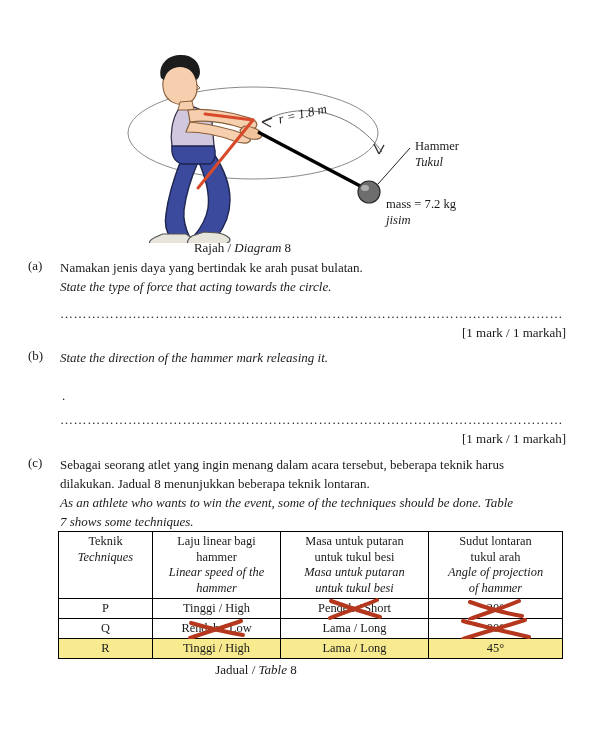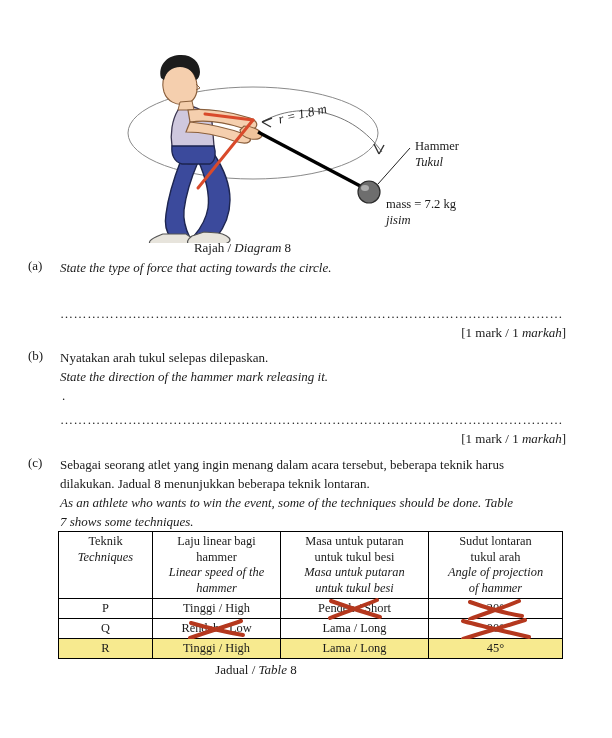--- a/index.html
+++ b/index.html
@@ -103,21 +103,21 @@
     color: #2a2a2a;
     white-space: nowrap;
     overflow: hidden;
   }
   .marks {
     position: absolute;
     right: 46px;
     font-size: 13px;
     white-space: nowrap;
   }
-  .marks .it { font-style: italic; }
+  .marks .it { }
 
   .stray-dot {
     position: absolute;
     left: 62px;
     font-size: 13px;
     color: #222;
   }
 
   
   .tbl-wrap {
@@ -241,32 +241,32 @@
 
   <div class="dia-caption">
     <span>Rajah /</span>
     <span class="it">Diagram</span>
     <span>8</span>
   </div>
 
   <div class="q">
     <div class="q-letter" style="top:258px;">(a)</div>
     <div class="q-body" style="top:258px;">
+      <div class="my">Namakan jenis daya yang bertindak ke arah pusat bulatan.</div>
       <div class="en">State the type of force that acting towards the circle.</div>
     </div>
     <div class="dotline" style="top:306px;">……………………………………………………………………………………………………………………………………………</div>
     <div class="marks" style="top:325px;">
       <span>[1 mark / 1 </span><span class="it">markah</span><span>]</span>
     </div>
   </div>
 
   <div class="q">
     <div class="q-letter" style="top:348px;">(b)</div>
     <div class="q-body" style="top:348px;">
-      <div class="my">Nyatakan arah tukul selepas dilepaskan.</div>
       <div class="en">State the direction of the hammer mark releasing it.</div>
     </div>
     <div class="stray-dot" style="top:388px;">.</div>
     <div class="dotline" style="top:412px;">……………………………………………………………………………………………………………………………………………</div>
     <div class="marks" style="top:431px;">
       <span>[1 mark / 1 </span><span class="it">markah</span><span>]</span>
     </div>
   </div>
 
   <div class="q">

